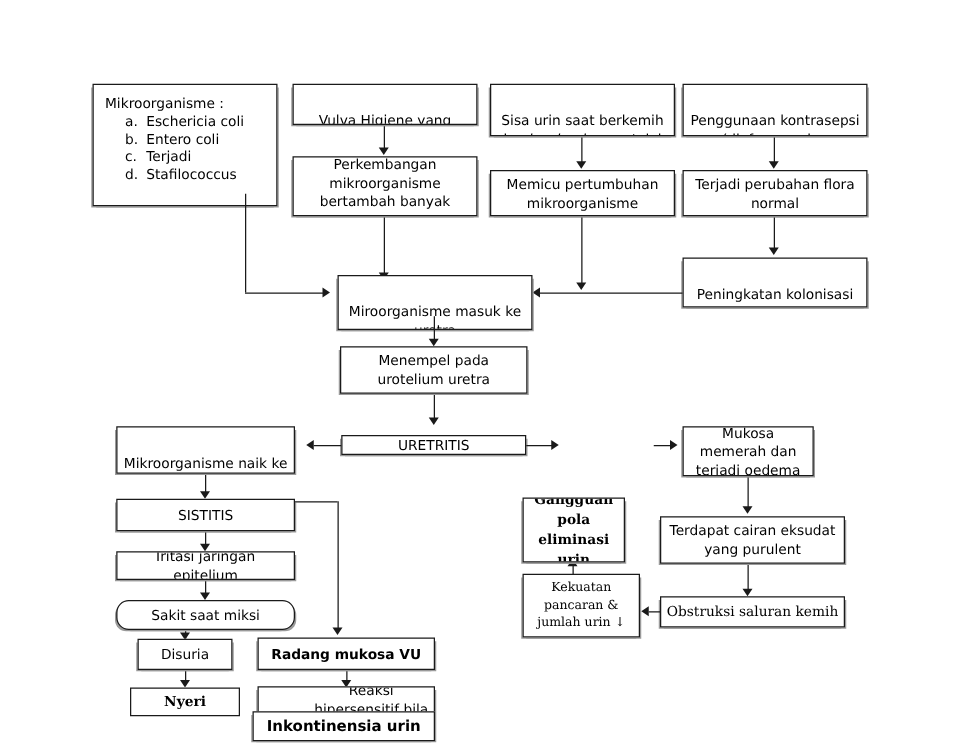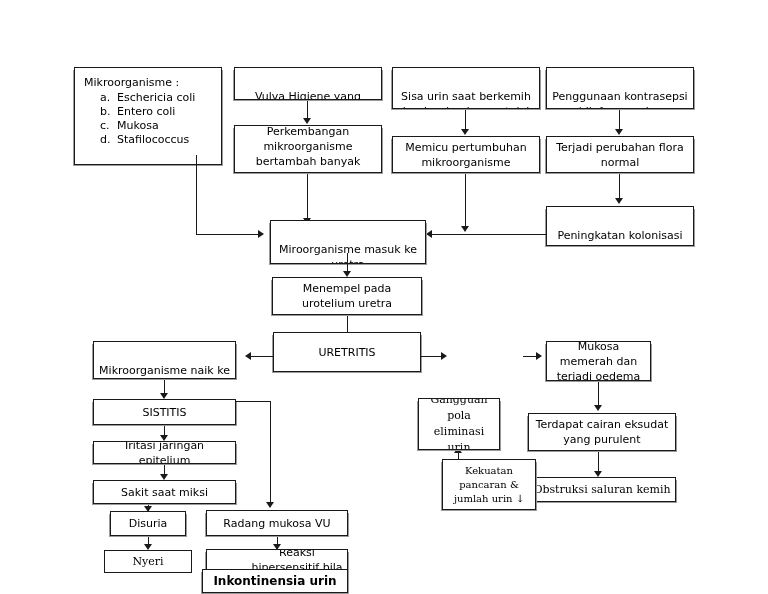--- a/index.html
+++ b/index.html
@@ -27,21 +27,21 @@
     font-size:11px;
     line-height:15px;
     padding:3px 4px;
   }
   .node.clip{align-items:flex-start;padding-top:21px;}
   .node.listbox{
     align-items:flex-start;justify-content:flex-start;text-align:left;
     padding:7px 9px;
   }
   .node.serif{font-family:"DejaVu Serif", serif;}
-  .node.serif-bold{font-family:"DejaVu Serif", serif;font-weight:normal;}
+  .node.serif-bold{font-family:"DejaVu Serif", serif;font-weight:bold;}
   .node.sans-bold{font-weight:bold;font-size:12px;}
   .node.nb{box-shadow:none;}
 
   .node .txt{display:block;width:100%;}
 
   
   .mo-title{font-size:11px;line-height:15px;margin:0 0 1px 0;}
   .mo-list{margin:0;padding:0;list-style:none;}
   .mo-list li{
     font-size:11px;line-height:14px;
@@ -88,21 +88,21 @@
         <li>
           <span class="mk">a.</span>
           <span>Eschericia coli</span>
         </li>
         <li>
           <span class="mk">b.</span>
           <span>Entero coli</span>
         </li>
         <li>
           <span class="mk">c.</span>
-          <span>Mukosa</span>
+          <span>Terjadi</span>
         </li>
         <li>
           <span class="mk">d.</span>
           <span>Stafilococcus</span>
         </li>
       </ul>
     </div>
   </div>
 
   <div class="node clip" style="left:234px;top:67px;width:148px;height:33px;">
@@ -169,21 +169,21 @@
   <div class="ln v" style="left:347px;top:253px;height:20px;"></div>
   <div class="ar down" style="left:343px;top:271px;"></div>
 
   <div class="node" style="left:272px;top:277px;width:150px;height:38px;align-items:center;">
     <span class="txt">Menempel pada urotelium uretra</span>
   </div>
 
   <div class="ln v" style="left:347px;top:316px;height:22px;"></div>
   <div class="ar down" style="left:343px;top:334px;"></div>
 
-  <div class="node" style="left:273px;top:332px;width:148px;height:40px;">
+  <div class="node" style="left:273px;top:348px;width:148px;height:16px;">
     <span class="txt">URETRITIS</span>
   </div>
 
   <div class="ln h" style="left:251px;top:356px;width:22px;"></div>
   <div class="ar left" style="left:245px;top:352px;"></div>
 
   <div class="ln h" style="left:421px;top:356px;width:22px;"></div>
   <div class="ar right" style="left:441px;top:352px;"></div>
 
   <div class="node clip" style="left:93px;top:341px;width:143px;height:38px;">
@@ -208,21 +208,21 @@
   <div class="ln v" style="left:164px;top:426px;height:12px;"></div>
   <div class="ar down" style="left:160px;top:435px;"></div>
 
   <div class="node" style="left:93px;top:441px;width:143px;height:23px;">
     <span class="txt">Iritasi jaringan epitelium</span>
   </div>
 
   <div class="ln v" style="left:164px;top:465px;height:12px;"></div>
   <div class="ar down" style="left:160px;top:474px;"></div>
 
-  <div class="node" style="left:93px;top:480px;width:143px;height:24px;">
+  <div class="node" style="left:93px;top:480px;width:143px;height:24px;border-radius:10px;">
     <span class="txt">Sakit saat miksi</span>
   </div>
 
   <div class="ln v" style="left:148px;top:505px;height:6px;"></div>
   <div class="ar down" style="left:144px;top:506px;"></div>
 
   <div class="node" style="left:110px;top:511px;width:76px;height:25px;">
     <span class="txt">Disuria</span>
   </div>
 
@@ -230,21 +230,21 @@
   <div class="ar down" style="left:144px;top:544px;"></div>
 
   <div class="node serif-bold nb" style="left:104px;top:550px;width:88px;height:23px;border:1px solid #1a1a1a;">
     <span class="txt">Nyeri</span>
   </div>
 
   <div class="ln h" style="left:236px;top:401px;width:34px;"></div>
   <div class="ln v" style="left:270px;top:401px;height:103px;"></div>
   <div class="ar down" style="left:266px;top:502px;"></div>
 
-  <div class="node" style="left:206px;top:510px;width:142px;height:26px;">
+  <div class="node" style="left:206px;top:510px;width:142px;height:26px;font-weight:bold;">
     <span class="txt">Radang mukosa VU</span>
   </div>
 
   <div class="ln v" style="left:277px;top:537px;height:10px;"></div>
   <div class="ar down" style="left:273px;top:544px;"></div>
 
   <div class="node" style="left:206px;top:549px;width:142px;height:22px;padding-left:44px;">
     <span class="txt">Reaksi hipersensitif bila</span>
   </div>
 
@@ -262,21 +262,21 @@
   <div class="ln v" style="left:598px;top:452px;height:21px;"></div>
   <div class="ar down" style="left:594px;top:471px;"></div>
 
   <div class="node serif" style="left:528px;top:477px;width:148px;height:25px;">
     <span class="txt">Obstruksi saluran kemih</span>
   </div>
 
   <div class="ln h" style="left:519px;top:489px;width:9px;"></div>
   <div class="ar left" style="left:513px;top:485px;"></div>
 
-  <div class="node serif" style="left:418px;top:459px;width:94px;height:51px;font-size:10px;line-height:14px;margin-left:24px;">
+  <div class="node serif" style="left:418px;top:459px;width:94px;height:51px;font-size:10px;line-height:14px;">
     <span class="txt"><span>Kekuatan pancaran &amp; jumlah urin</span> <span>↓</span></span>
   </div>
 
   <div class="ln v" style="left:458px;top:452px;height:8px;"></div>
   <div class="ar up" style="left:454px;top:447px;"></div>
 
   <div class="node serif-bold" style="left:418px;top:398px;width:82px;height:52px;font-size:11px;line-height:16px;">
     <span class="txt">Gangguan pola eliminasi urin</span>
   </div>
 

